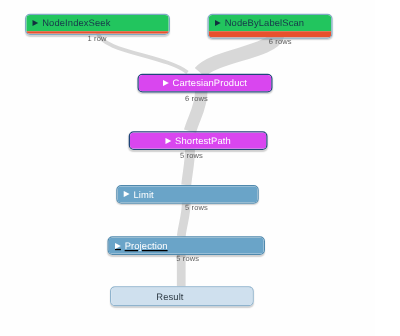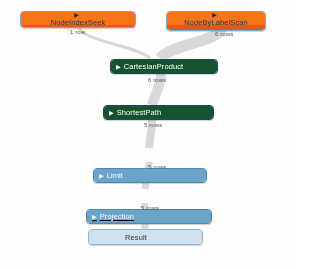--- a/index.html
+++ b/index.html
@@ -45,47 +45,46 @@
     line-height: 1;
     margin-right: 3px;
     transform: scaleY(1.05);
   }
   .op-bar {
     width: 100%;
   }
 
   
   .style-light .op-body {
-    background: #f97316;
+    background: #22c55e;
     color: #17364a;
-    flex-direction: column;
   }
   .style-light {
     border: 1px solid #7fa9c4;
   }
   .style-light .op-caret { color: #12303f; }
 
   
   .style-dark .op-body {
-    background: #14532d;
+    background: #d946ef;
     color: #ffffff;
+    justify-content: center;
   }
   .style-dark {
     border: 1px solid #1f4478;
   }
   .style-dark .op-caret { color: #ffffff; }
 
   
   .style-medium .op-body {
     background: #6aa4c8;
     color: #ffffff;
   }
   .style-medium {
     border: 1px solid #5089ad;
-    margin-top: 20px;
   }
   .style-medium .op-caret { color: #ffffff; }
 
   
   .style-result .op-body {
     background: #cfe0ee;
     color: #2d3a44;
     height: 14px;
     justify-content: flex-start;
     padding-left: 36px;

